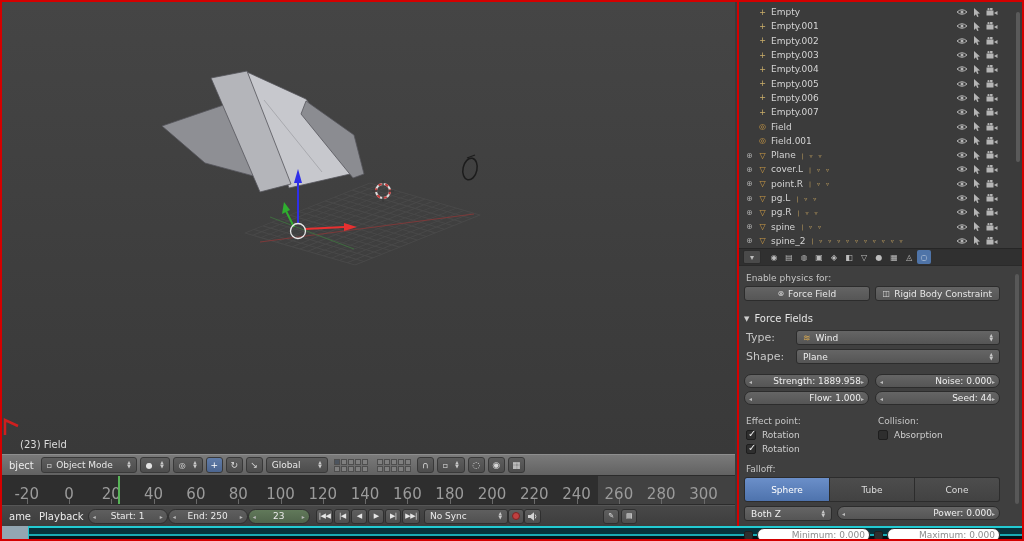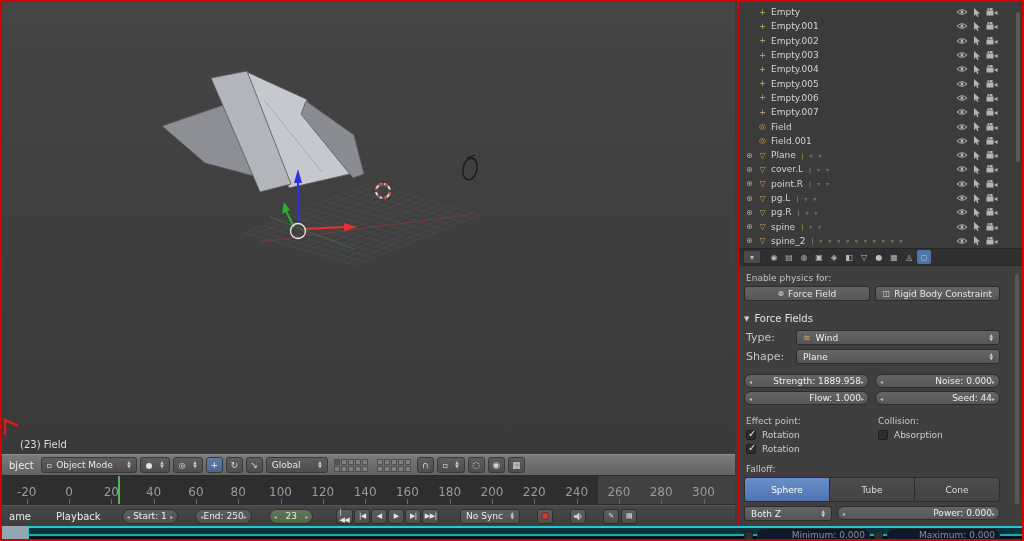--- a/index.html
+++ b/index.html
@@ -21,26 +21,26 @@
   .updn{display:flex;flex-direction:column;line-height:4px;font-size:4.5px;color:#c9c9c9;margin-left:auto}
   .updn::before{content:"▲"}.updn::after{content:"▼"}
   .hicon{color:#e4e4e4;font-size:8px}
   .layers{display:grid;grid-template-columns:repeat(5,6px);grid-auto-rows:6px;gap:1px;margin:0 3px}
   .lcell{background:#7f7f7f;border:1px solid #4e4e4e}
   .lcell.on{background:#4c545e}
 
   
   .ruler{position:absolute;left:0;top:473px;width:733px;height:30px;background:#414141;border-top:1px solid #2b2b2b;border-bottom:1px solid #2b2b2b;overflow:hidden}
   .range-band{position:absolute;left:0;top:0;width:596px;height:100%;background:#2e2e2e}
-  .tick{position:absolute;top:9px;transform:translateX(-50%);font-size:12px;color:#9b9b9b}
+  .tick{position:absolute;top:9px;transform:translateX(-50%);font-size:15px;color:#9b9b9b}
   .tickline{position:absolute;bottom:0;width:1px;height:5px;background:#6a6a6a}
   .cfline{position:absolute;top:0;height:100%;width:2px;background:#57b357}
 
   
-  .tl-controls{position:absolute;left:0;top:503px;width:733px;height:21px;background:linear-gradient(#484848,#3d3d3d);border-top:1px solid #565656;display:flex;align-items:center;gap:17px;padding:0 3px;overflow:hidden}
+  .tl-controls{position:absolute;left:0;top:503px;width:733px;height:21px;background:linear-gradient(#484848,#3d3d3d);border-top:1px solid #565656;display:flex;align-items:center;gap:0;padding:0 3px;overflow:hidden}
   .tfield{height:15px;background:linear-gradient(#5f5f5f,#505050);border:1px solid #2f2f2f;border-radius:8px;display:flex;align-items:center;font-size:9px;color:#ececec;padding:0 4px}
   .tfield .val{flex:1;text-align:center}
   .tfield .arr{font-size:6px;color:#b9b9b9}
   .tfield.start{width:80px}.tfield.end{width:80px}
   .tfield.cf{width:62px;background:linear-gradient(#61795a,#50644b)}
   .transport{display:flex;gap:1px;margin-left:6px}
   .tbtn{min-width:16px;height:15px;background:linear-gradient(#5f5f5f,#4e4e4e);border:1px solid #2f2f2f;border-radius:3px;display:flex;align-items:center;justify-content:center;font-size:7px;letter-spacing:-0.5px;color:#e6e6e6;padding:0 2px}
   .tdrop{width:84px;height:15px;background:linear-gradient(#5f5f5f,#505050);border:1px solid #2f2f2f;border-radius:3px;display:flex;align-items:center;font-size:9px;color:#ececec;padding:0 5px;margin-left:4px}
   .dot{width:8px;height:8px;border-radius:50%;background:#c04040;border:1px solid #7c2323}
   .right-cluster{margin-left:auto;margin-right:95px;display:flex;gap:2px}
@@ -77,21 +77,21 @@
   .panel-header{margin-top:10px;height:15px;display:flex;align-items:center;gap:5px;font-size:10px;color:#e4e4e4}
   .tri{font-size:7px;color:#cfcfcf}
   .fieldrow{display:flex;align-items:center;margin-top:4px}
   .flabel{width:52px;font-size:11px;color:#c6c6c6;padding-left:2px}
   .dropdown{flex:1;height:15px;background:linear-gradient(#656565,#555555),;background:linear-gradient(#656565,#555555);border:1px solid #2c2c2c;border-radius:3px;display:flex;align-items:center;gap:5px;padding:0 6px;font-size:9px;color:#efefef}
   .dicon{color:#d8a84f;font-size:9px}
   .grid2{display:grid;grid-template-columns:1fr 1fr;gap:3px 6px;margin-top:10px}
   .slider{height:14px;background:linear-gradient(#656565,#555555);border:1px solid #2c2c2c;border-radius:8px;display:flex;align-items:center;padding:0 4px;font-size:9px;color:#efefef}
   .slider .val{flex:1;text-align:right;white-space:nowrap}
   .slider .arr{font-size:6px;color:#bdbdbd}
-  .slider.dis{background:#0f172a;color:#8d8d8d}
+  .slider.dis{background:#ffffff;color:#8d8d8d}
   .cols{display:grid;grid-template-columns:1fr 1fr;gap:0 8px;margin-top:8px}
   .cbrow{display:flex;align-items:center;gap:6px;margin-top:4px;padding-left:2px}
   .cb{width:10px;height:10px;background:#2e2e2e;border:1px solid #1e1e1e;border-radius:2px;position:relative;flex:none}
   .cb.checked::after{content:"✓";position:absolute;left:1px;top:-3px;font-size:10px;color:#eaeaea}
   .cb.mini{width:9px;height:9px}
   .cblabel{font-size:9px;color:#cecece}
   .seg{display:flex;margin-top:3px}
   .sbtn{flex:1;height:25px;display:flex;align-items:center;justify-content:center;font-size:9px;color:#dcdcdc;background:linear-gradient(#4d4d4d,#424242);border:1px solid #2c2c2c;border-left-width:0}
   .sbtn:first-child{border-left-width:1px;border-radius:3px 0 0 3px}
   .sbtn:last-child{border-radius:0 3px 3px 0}

